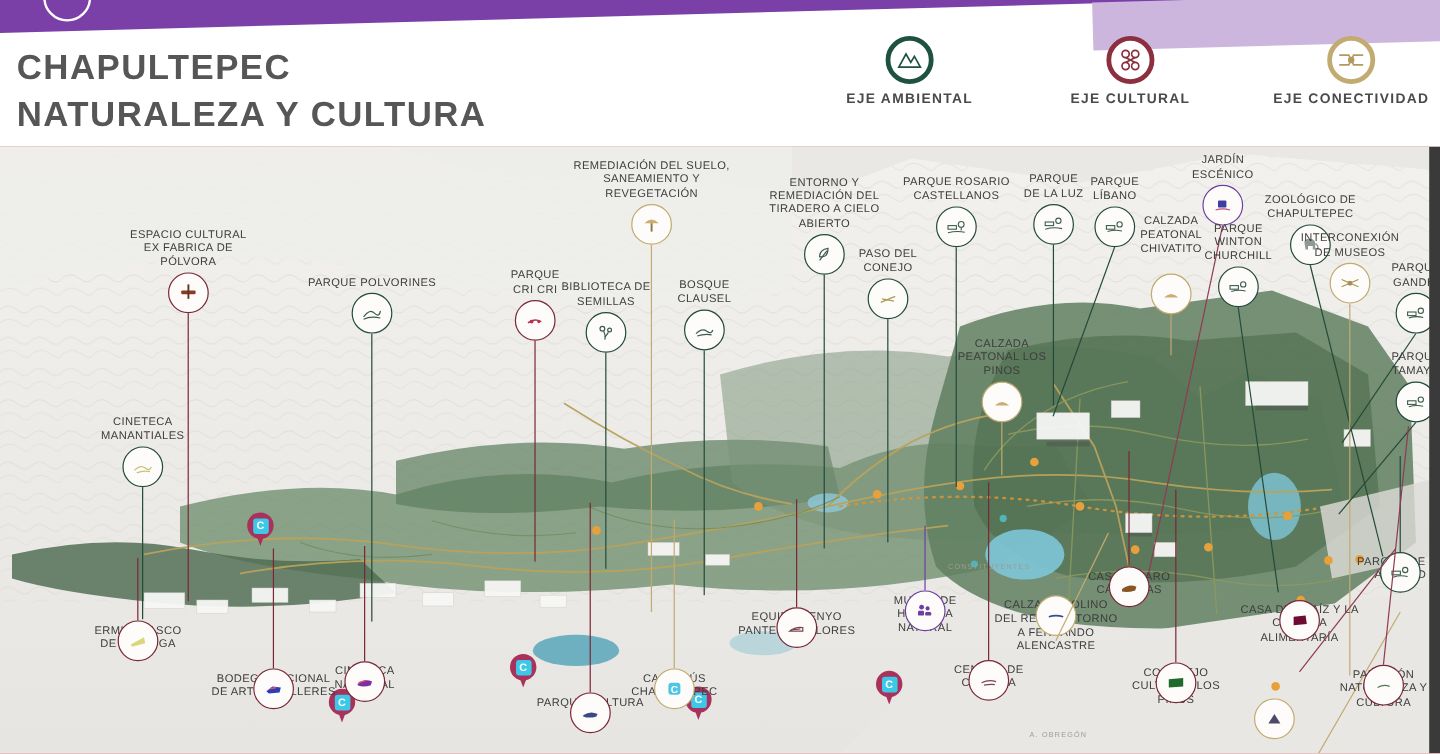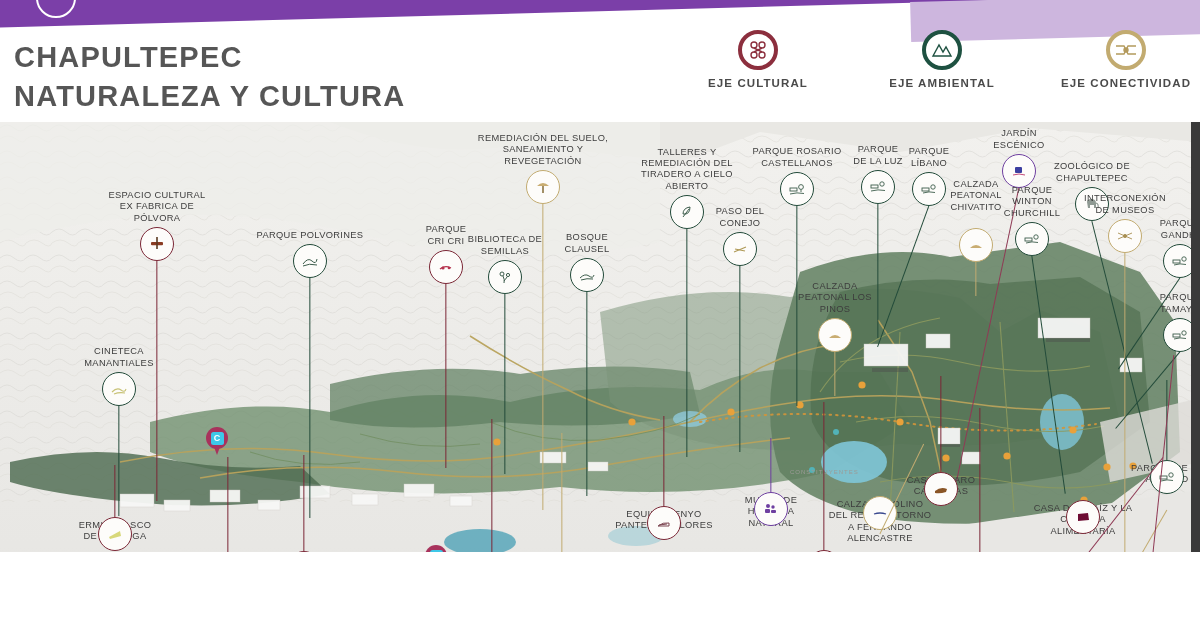--- a/index.html
+++ b/index.html
@@ -1,19 +1,19 @@
 <!DOCTYPE html>
 <html><head>
 <meta charset="utf-8">
 <style>
   * { box-sizing: border-box; margin:0; padding:0; }
   html,body { width:1200px; height:628px; overflow:hidden; background:#fff; }
   body { font-family:"Liberation Sans", sans-serif; }
 
-  #root { position:relative; width:1200px; height:552px; overflow:hidden; background:#b91c1c; }
+  #root { position:relative; width:1200px; height:628px; overflow:hidden; background:#b91c1c; }
 
   
   #header { position:absolute; left:0; top:0; width:1200px; height:122px; background:#ffffff; overflow:hidden; z-index:30; }
   #purple-band { position:absolute; left:-20px; top:-34px; width:1260px; height:62px;
                  background:#7b3fa8; transform:rotate(-1.55deg); transform-origin:left top; }
   #purple-band-tail { position:absolute; right:-10px; top:-6px; width:300px; height:40px;
                  background:#cdb6de; transform:rotate(-1.55deg); transform-origin:right top; }
   #logo-circle { position:absolute; left:36px; top:-22px; width:40px; height:40px; border:2.5px solid #ffffff;
                  border-radius:50%; z-index:3; }
 
@@ -68,40 +68,40 @@
     <div id="logo-circle"></div>
 
     <div id="title">
       <span class="l1">CHAPULTEPEC</span>
       <span class="l2">NATURALEZA Y CULTURA</span>
     </div>
 
     <div id="legend">
 
       <div class="legend-item">
+        <div class="legend-ring" style="border-color:#1e5141">
+          <svg width="24" height="24" viewBox="0 0 24 24" fill="none" stroke="#1e5141" stroke-width="1.4">
+            <path d="M3 18 L9 7 L13 14 L16 9 L21 18 Z"></path>
+          </svg>
+        </div>
+        <div class="legend-label">EJE AMBIENTAL</div>
+      </div>
+
+      <div class="legend-item">
         <div class="legend-ring" style="border-color:#8c2f3e">
           <svg width="24" height="24" viewBox="0 0 24 24" fill="none" stroke="#8c2f3e" stroke-width="1.4">
             <circle cx="8" cy="7" r="3"></circle>
               <circle cx="16" cy="7" r="3"></circle>
             <circle cx="8" cy="17" r="3"></circle>
               <circle cx="16" cy="17" r="3"></circle>
             <path d="M8 10 Q12 12 16 14"></path>
               <path d="M16 10 Q12 12 8 14"></path>
           </svg>
         </div>
         <div class="legend-label">EJE CULTURAL</div>
-      </div>
-
-      <div class="legend-item">
-        <div class="legend-ring" style="border-color:#1e5141">
-          <svg width="24" height="24" viewBox="0 0 24 24" fill="none" stroke="#1e5141" stroke-width="1.4">
-            <path d="M3 18 L9 7 L13 14 L16 9 L21 18 Z"></path>
-          </svg>
-        </div>
-        <div class="legend-label">EJE AMBIENTAL</div>
       </div>
 
       <div class="legend-item">
         <div class="legend-ring" style="border-color:#c2ab70">
           <svg width="24" height="24" viewBox="0 0 24 24" fill="none" stroke="#b39a5c" stroke-width="1.4">
             <path d="M2 8 H10 L14 16 H22"></path>
               <path d="M2 16 H10 L14 8 H22"></path>
             <circle cx="12" cy="12" r="2" fill="#b39a5c"></circle>
           </svg>
         </div>
@@ -409,21 +409,21 @@
         <svg width="20" height="20" viewBox="0 0 20 20" fill="none" stroke="#7b4450" stroke-width="1">
             <path d="M4 13 Q9 9 15 10 L15 13 Z"></path>
             <path d="M5 12 L13 11"></path>
           </svg>
       </div>
       <div class="stem" style="height:0"></div>
       <div style="position:absolute;left:50%;top:-90px;width:1.3px;height:90px;background:#7b2736;transform:translateX(-50%)"></div>
     </div>
 
     <div class="mk green" style="left:687px; top:73px">
-      <div class="lbl above">TALLERES Y
+      <div class="lbl above">ENTORNO Y
 REMEDIACIÓN DEL
 TIRADERO A CIELO
 ABIERTO</div>
       <div class="ring">
         <svg width="20" height="20" viewBox="0 0 20 20" fill="none" stroke="#3c5c4b" stroke-width="1">
             <path d="M13 5 Q6 6 6 12 Q13 13 13 5 Z"></path>
             <path d="M6 15 L12 7"></path>
           </svg>
       </div>
       <div class="stem" style="height:228px"></div>

